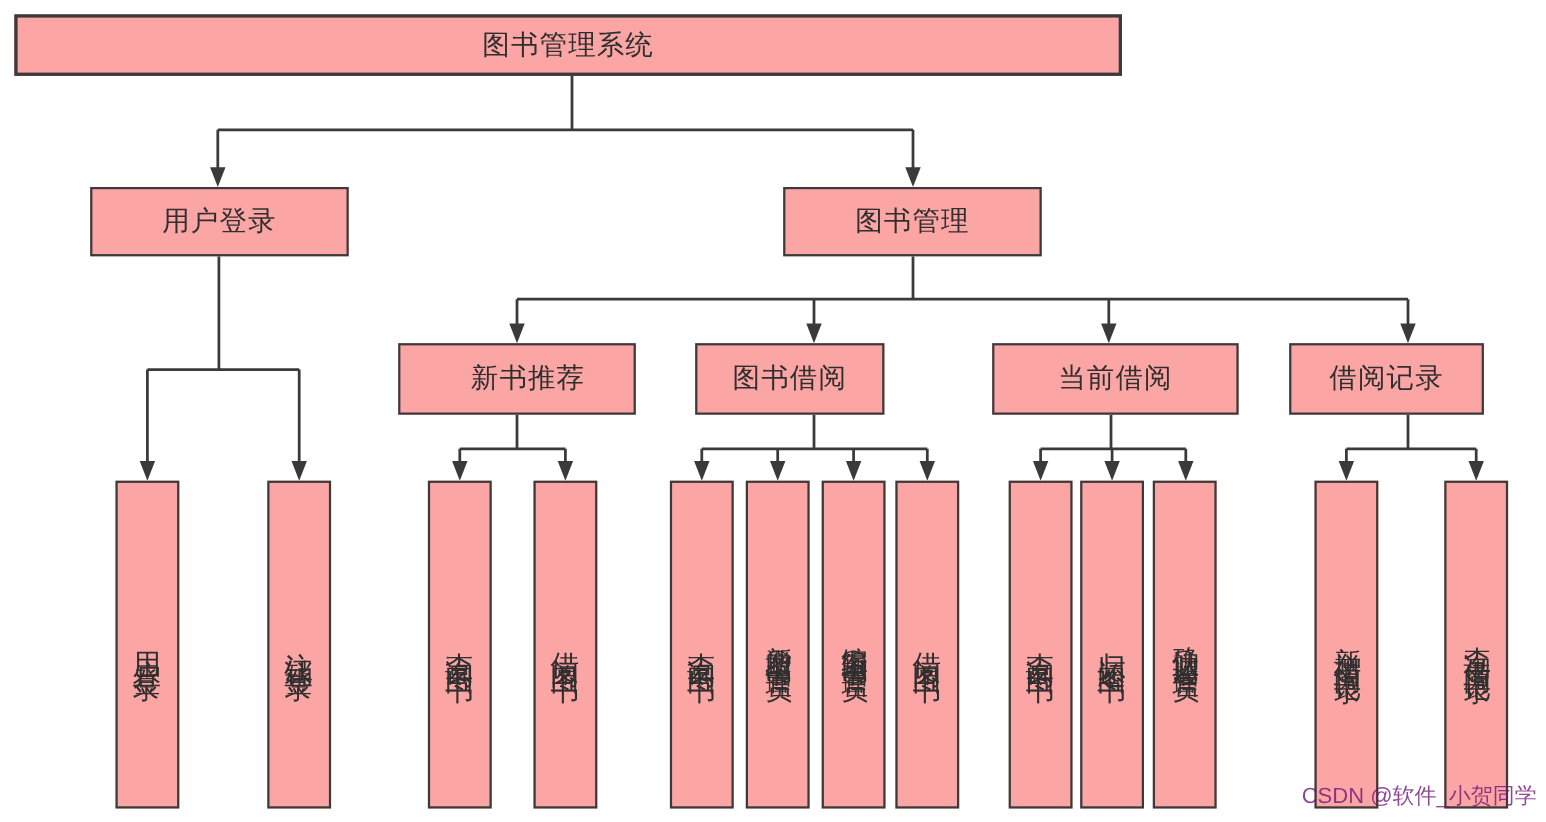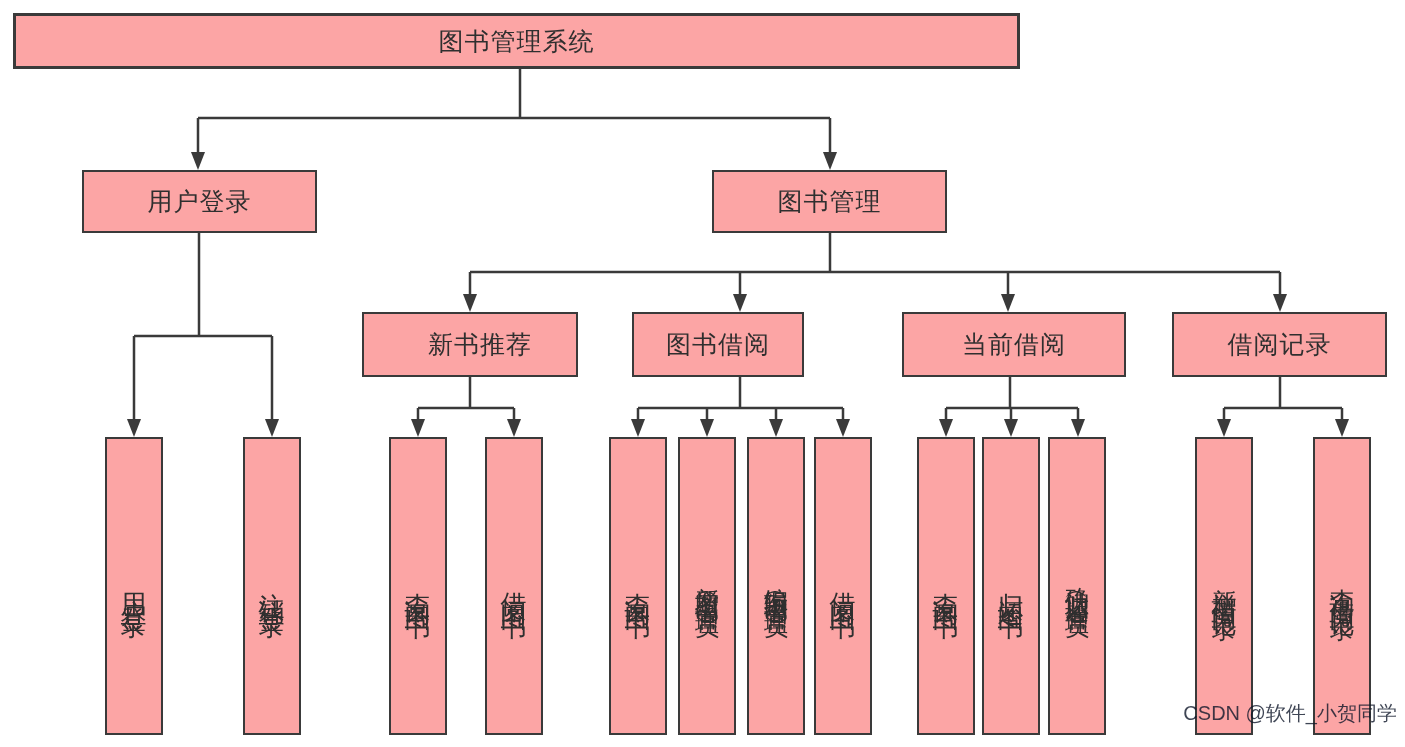--- a/index.html
+++ b/index.html
@@ -60,23 +60,23 @@
     font-size: 24px;
     letter-spacing: 4px;
   }
   .leaf .label.mid {
     font-size: 25px;
     letter-spacing: 6px;
   }
   #watermark {
     position: absolute;
     right: 8px;
-    bottom: 20px;
+    bottom: 10px;
     font-size: 20px;
-    color: #0f172a;
+    color: #701a75;
     opacity: 0.8;
     white-space: nowrap;
     z-index: 5;
   }
 </style>
 </head>
 <body>
 
 <div id="canvas">
 
@@ -136,21 +136,21 @@
 
   <div class="node hbox" style="left:362px; top:312px; width:216px; height:65px;padding-left:20px;">
     <span class="label">新书推荐</span>
   </div>
   <div class="node hbox" style="left:632px; top:312px; width:172px; height:65px;">
     <span class="label">图书借阅</span>
   </div>
   <div class="node hbox" style="left:902px; top:312px; width:224px; height:65px;">
     <span class="label">当前借阅</span>
   </div>
-  <div class="node hbox" style="left:1172px; top:312px; width:215px; height:65px;">
+  <div class="node hbox" style="left:1172px; top:312px; width:177px; height:65px;">
     <span class="label">借阅记录</span>
   </div>
 
   <div class="node leaf" style="left:105px;">
     <span class="label">用户登录</span>
   </div>
   <div class="node leaf" style="left:243px;">
     <span class="label">注销登录</span>
   </div>
 

